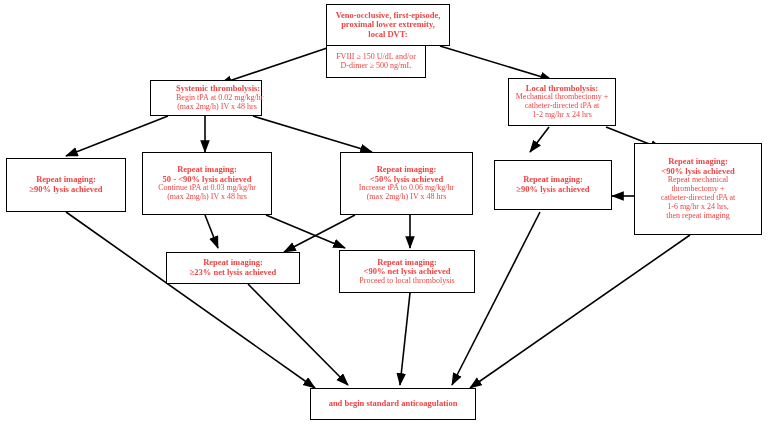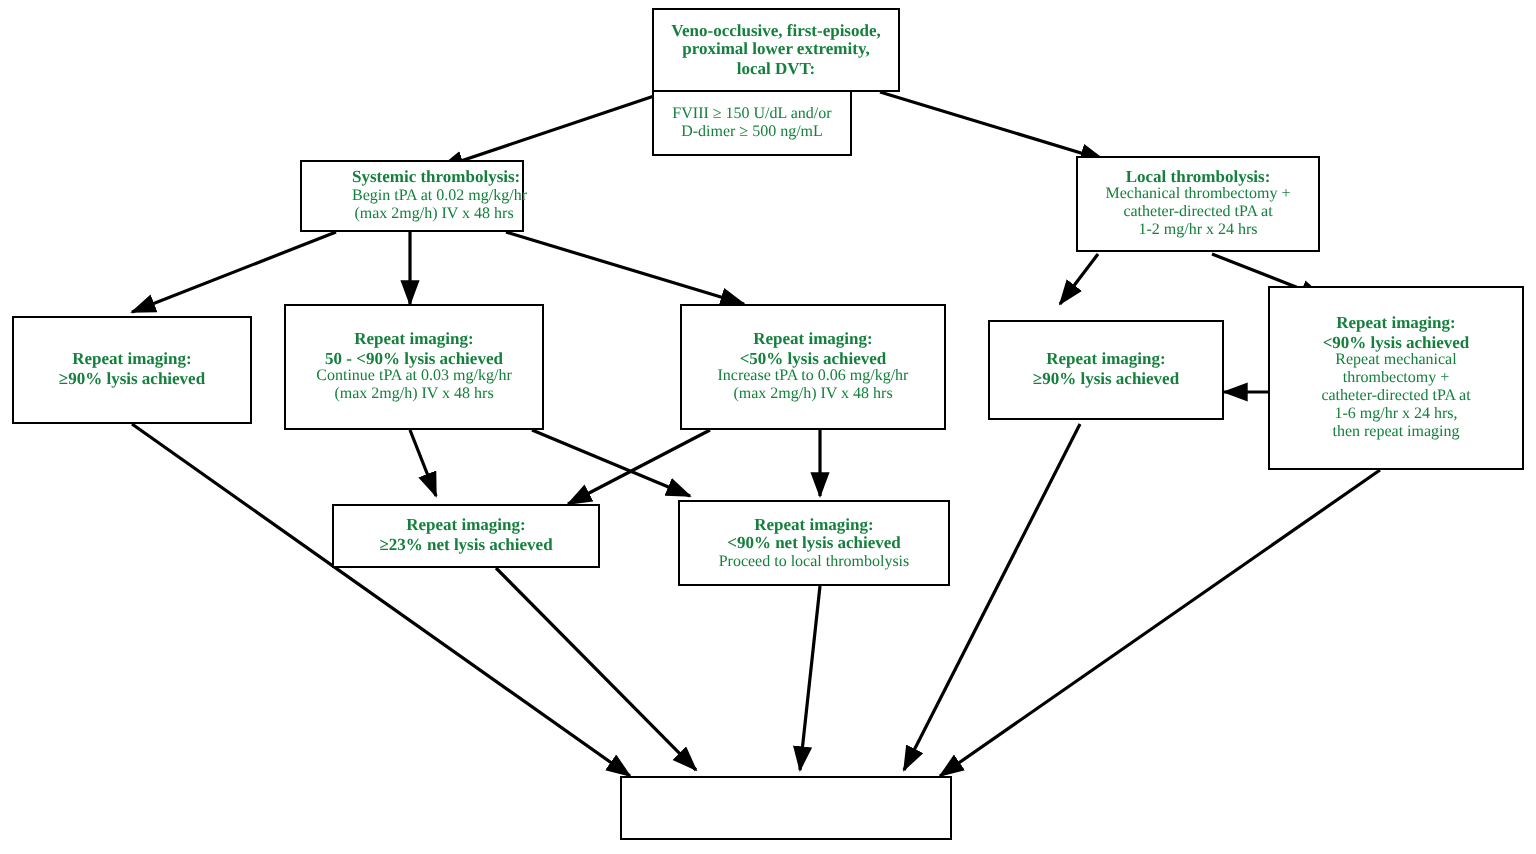--- a/index.html
+++ b/index.html
@@ -27,21 +27,21 @@
     box-sizing: border-box;
     border: 1.6px solid #000000;
     background: #ffffff;
     text-align: center;
     display: flex;
     flex-direction: column;
     align-items: flex-end;
     justify-content: center;
     padding: 2px 3px;
     line-height: 1.12;
-    color: #15803d;
+    color: #ef4444;
   }
   .node .ln {
     display: block;
     width: 100%;
     white-space: nowrap;
   }
   .b { font-weight: bold; }
   .s85 { font-size: 8.5px; }
   .s8 { font-size: 8px; }
 </style>
@@ -103,21 +103,21 @@
     <span class="ln s8">FVIII ≥ 150 U/dL and/or</span>
     <span class="ln s8">D-dimer ≥ 500 ng/mL</span>
   </div>
 
   <div class="node" style="left:150px; top:80px; width:112px; height:36px;padding-left:25px;">
     <span class="ln b s85">Systemic thrombolysis:</span>
     <span class="ln s8">Begin tPA at 0.02 mg/kg/hr</span>
     <span class="ln s8">(max 2mg/h) IV x 48 hrs</span>
   </div>
 
-  <div class="node" style="left:538px; top:78px; width:122px; height:48px;">
+  <div class="node" style="left:508px; top:78px; width:108px; height:48px;">
     <span class="ln b s85">Local thrombolysis:</span>
     <span class="ln s8">Mechanical thrombectomy +</span>
     <span class="ln s8">catheter-directed tPA at</span>
     <span class="ln s8">1-2 mg/hr x 24 hrs</span>
   </div>
 
   <div class="node" style="left:6px; top:158px; width:120px; height:54px;">
     <span class="ln b s85">Repeat imaging:</span>
     <span class="ln b s85">≥90% lysis achieved</span>
   </div>
@@ -156,15 +156,16 @@
     <span class="ln b s85">≥23% net lysis achieved</span>
   </div>
 
   <div class="node" style="left:339px; top:250px; width:136px; height:43px;">
     <span class="ln b s85">Repeat imaging:</span>
     <span class="ln b s85">&lt;90% net lysis achieved</span>
     <span class="ln s8">Proceed to local thrombolysis</span>
   </div>
 
   <div class="node" style="left:310px; top:388px; width:166px; height:32px;">
+    <span class="ln b s85">and begin standard anticoagulation</span>
   </div>
 
 </div>
 
 </body></html>

